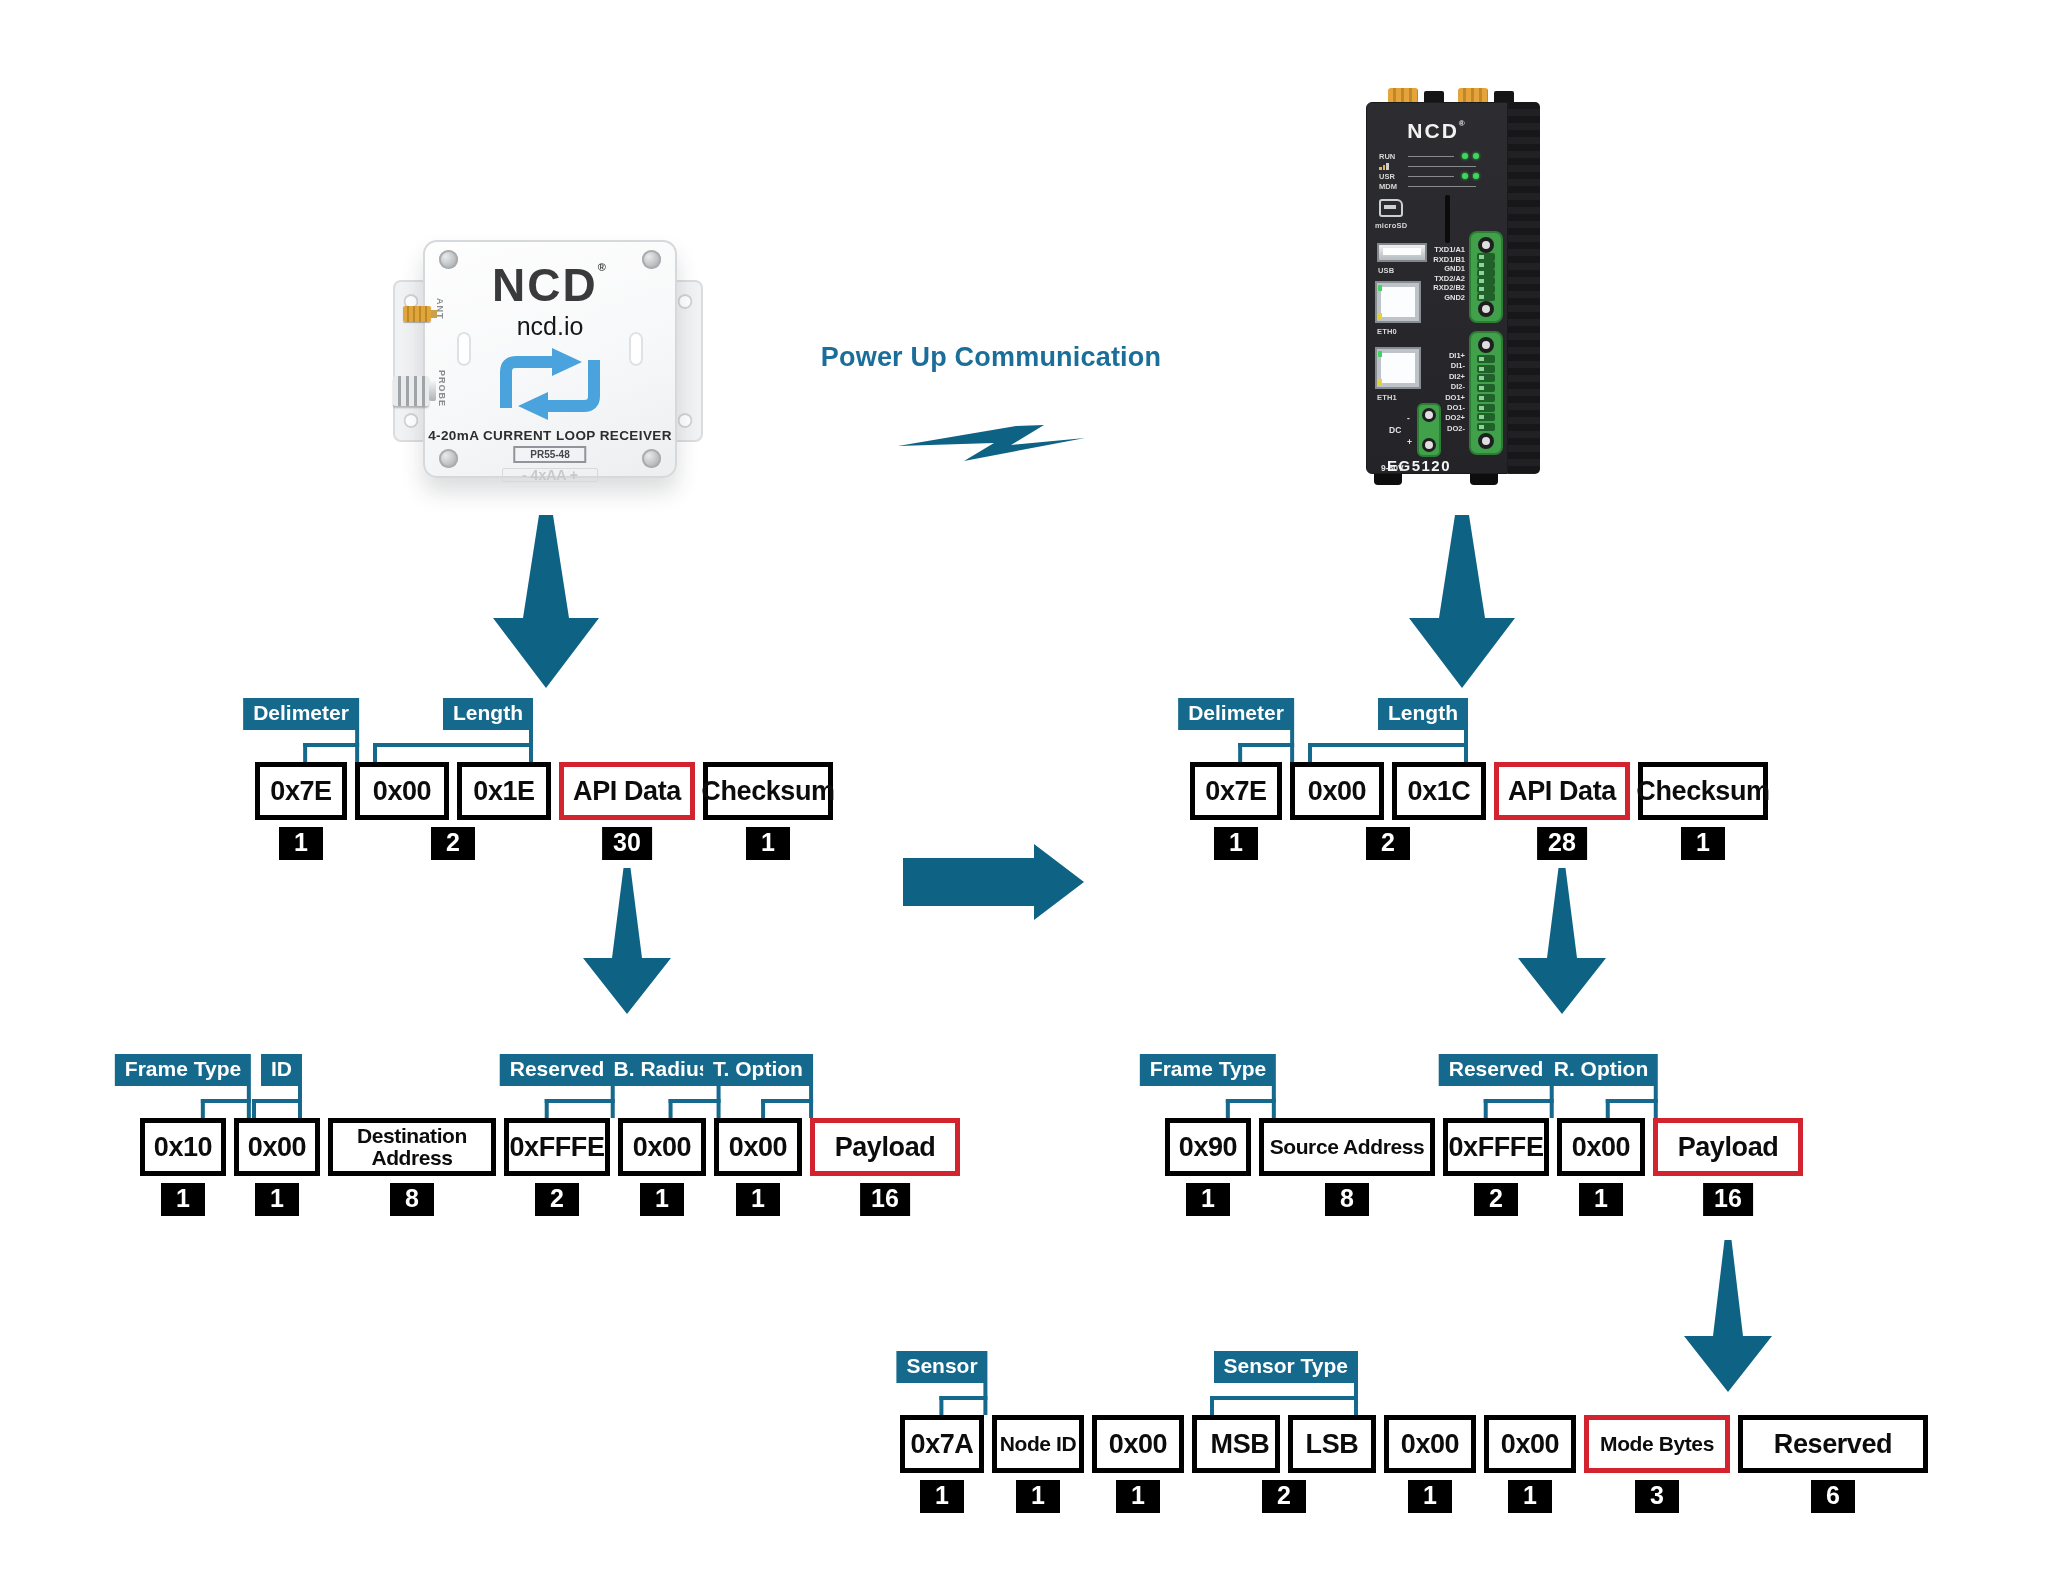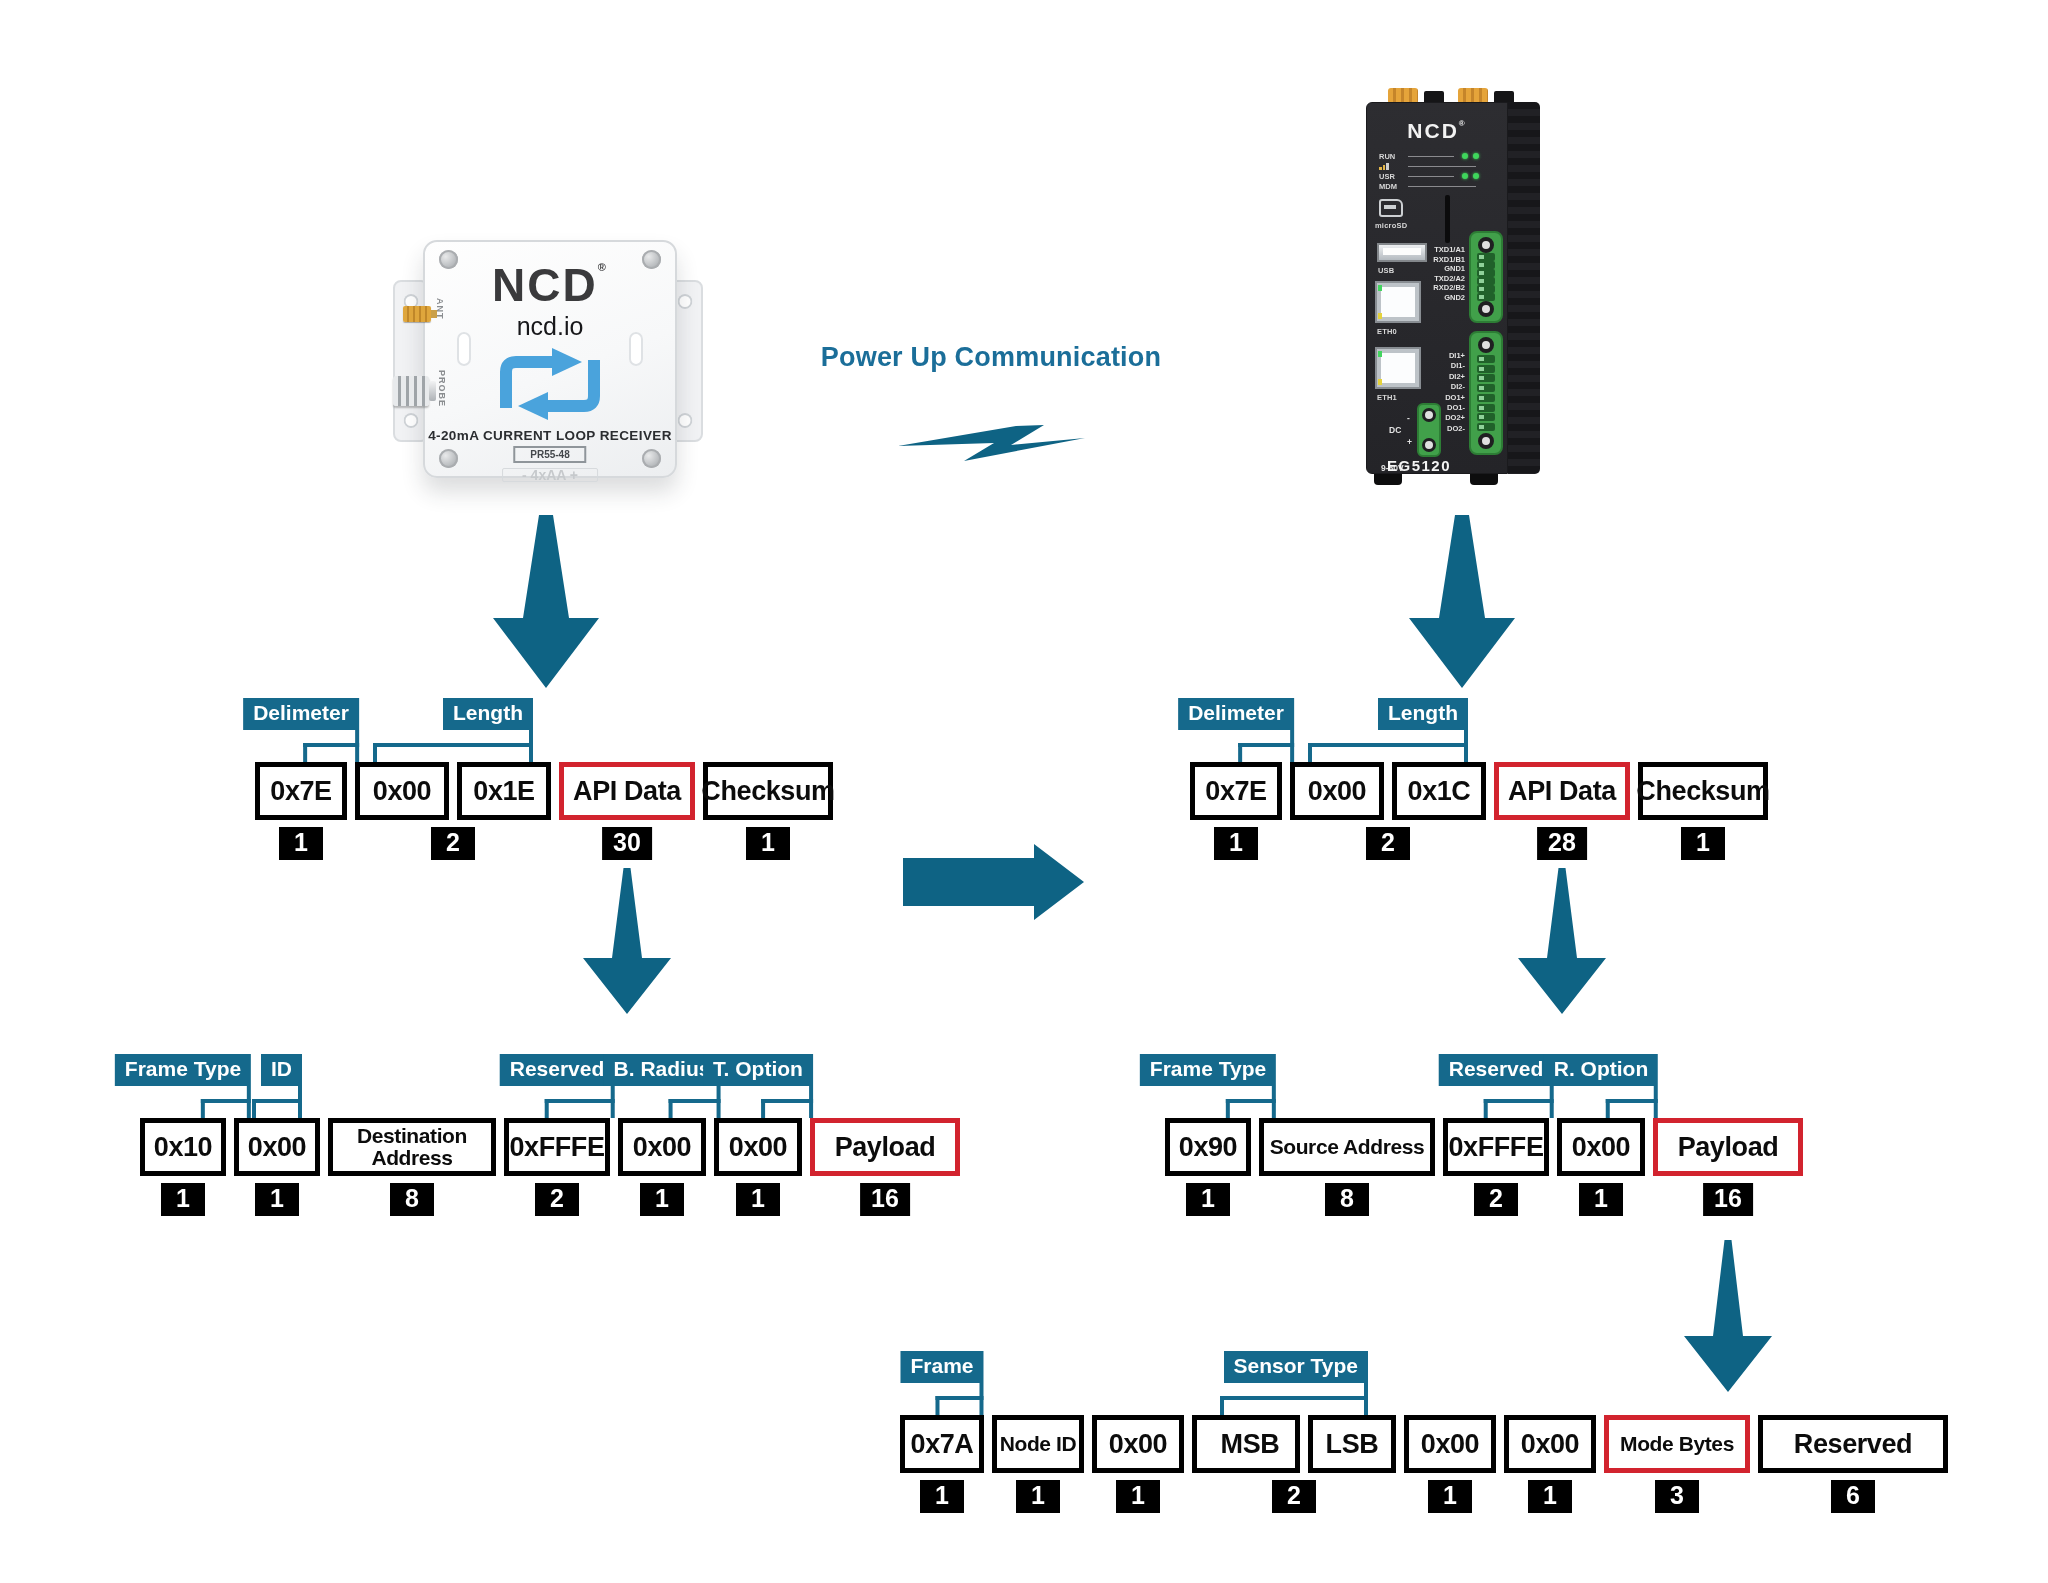--- a/index.html
+++ b/index.html
@@ -447,42 +447,42 @@
         <div class="badge">1</div>
       </div>
       <div class="bgroup">
         <div class="cell red" style="width: 150px;">Payload</div>
         <div class="badge">16</div>
       </div>
     </div>
   <div class="byte-row" id="row-payload">
       <div class="bgroup">
         <div class="labelwrap">
-          <div class="pill">Frame</div>
+          <div class="pill">Sensor</div>
           <div class="stem"></div>
           <div class="bracket" style="width: 48px;"></div>
         </div>
         <div class="cell" style="width: 84px;">0x7A</div>
         <div class="badge">1</div>
       </div>
       <div class="bgroup">
         <div class="cell small" style="width: 92px;">Node ID</div>
         <div class="badge">1</div>
       </div>
       <div class="bgroup">
         <div class="cell" style="width: 92px;">0x00</div>
         <div class="badge">1</div>
       </div>
       <div class="bgroup">
         <div class="labelwrap">
           <div class="pill">Sensor Type</div>
           <div class="stem"></div>
           <div class="bracket" style="width: 148px;"></div>
         </div>
-        <div class="cell" style="width: 108px; padding-left: 8px;">MSB</div>
+        <div class="cell" style="width: 88px; padding-left: 8px;">MSB</div>
         <div class="cell" style="width: 88px;">LSB</div>
         <div class="badge">2</div>
       </div>
       <div class="bgroup">
         <div class="cell" style="width: 92px;">0x00</div>
         <div class="badge">1</div>
       </div>
       <div class="bgroup">
         <div class="cell" style="width: 92px;">0x00</div>
         <div class="badge">1</div>

